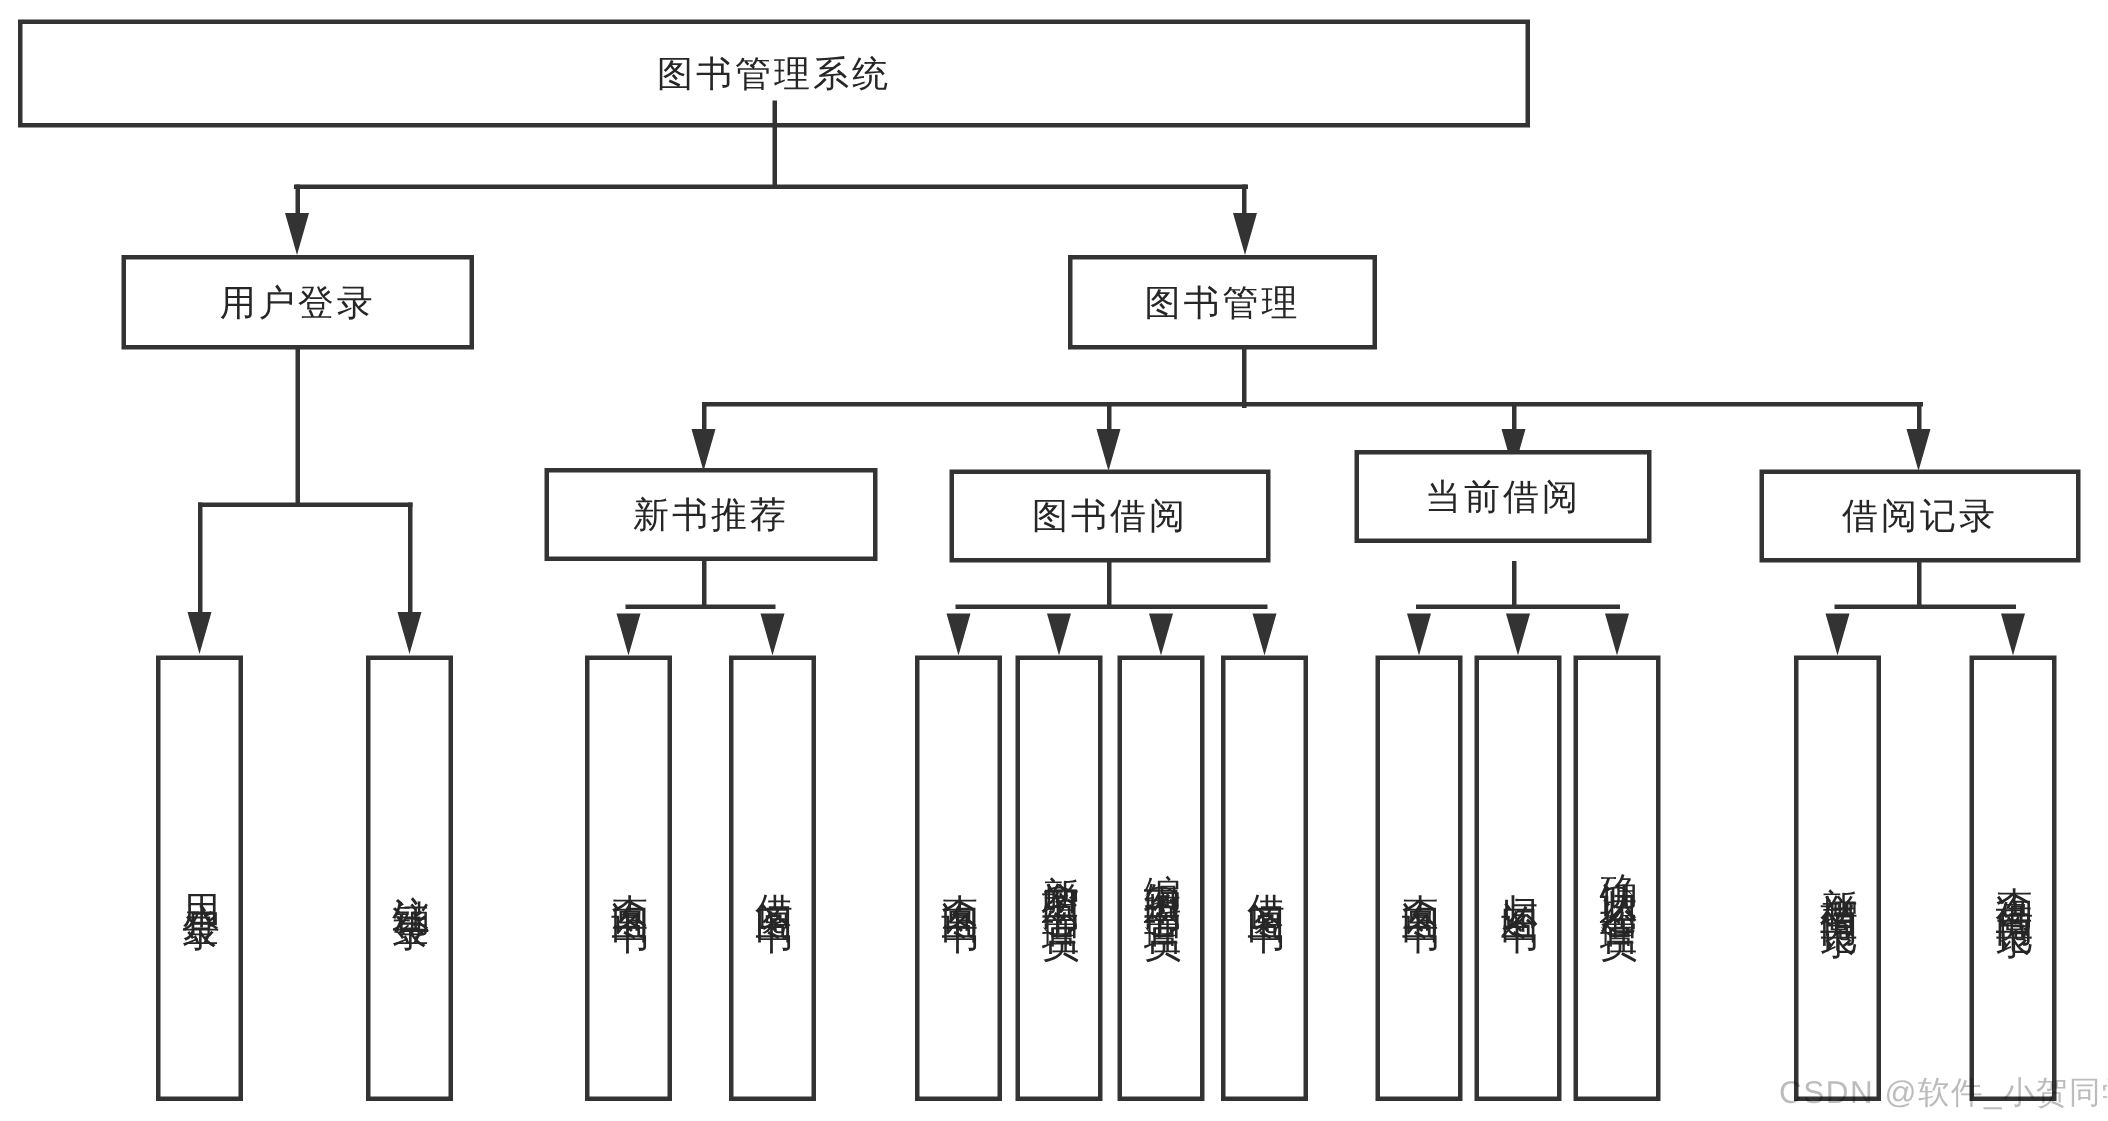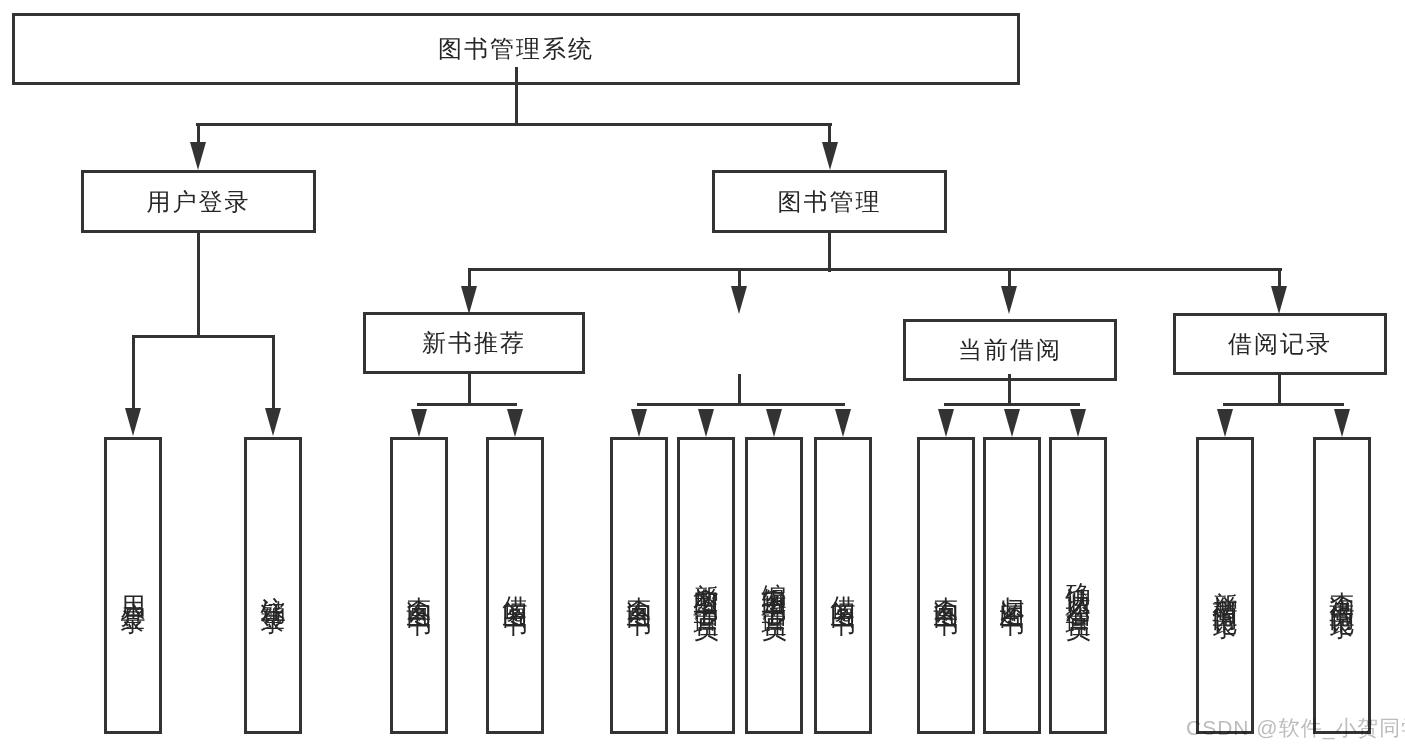--- a/index.html
+++ b/index.html
@@ -71,35 +71,36 @@
   <div class="box" style="left:12px; top:13px; width:1008px; height:72px;">图书管理系统</div>
 
   <div class="vline" style="left:515px; top:67px; height:59px;"></div>
   <div class="hline" style="left:196px; top:123px; width:636px;"></div>
   <div class="vline" style="left:197px; top:123px; height:22px;"></div>
   <div class="vline" style="left:828px; top:123px; height:22px;"></div>
   <div class="arrow" style="left:190px; top:142px;"></div>
   <div class="arrow" style="left:822px; top:142px;"></div>
 
   <div class="box" style="left:81px; top:170px; width:235px; height:63px;">用户登录</div>
-  <div class="box" style="left:712px; top:170px; width:235px; height:63px;">图书管理</div>
+  <div class="box" style="left:712px; top:170px; width:206px; height:63px;">图书管理</div>
 
   <div class="vline" style="left:828px; top:232px; height:40px;"></div>
   <div class="hline" style="left:468px; top:268px; width:814px;"></div>
   <div class="vline" style="left:468px; top:268px; height:20px;"></div>
   <div class="vline" style="left:738px; top:268px; height:20px;"></div>
   <div class="vline" style="left:1008px; top:268px; height:20px;"></div>
   <div class="vline" style="left:1278px; top:268px; height:20px;"></div>
   <div class="arrow" style="left:461px; top:286px;"></div>
   <div class="arrow" style="left:731px; top:286px;"></div>
   <div class="arrow" style="left:1001px; top:286px;"></div>
   <div class="arrow" style="left:1271px; top:286px;"></div>
 
   <div class="box" style="left:363px; top:312px; width:222px; height:62px;">新书推荐</div>
-  <div class="box" style="left:903px; top:319px; width:214px; height:62px;font-family:Liberation Serif, serif;">当前借阅</div>
+  <div class="box" style="left:633px; top:313px; width:214px; height:62px;">图书借阅</div>
+  <div class="box" style="left:903px; top:300px; width:198px; height:62px;font-family:Liberation Serif, serif;">当前借阅</div>
   <div class="box" style="left:1173px; top:313px; width:214px; height:62px;font-family:Liberation Serif, serif;">借阅记录</div>
 
   <div class="vline" style="left:197px; top:232px; height:106px;"></div>
   <div class="hline" style="left:132px; top:335px; width:143px;"></div>
   <div class="vline" style="left:132px; top:335px; height:76px;"></div>
   <div class="vline" style="left:272px; top:335px; height:76px;"></div>
   <div class="arrow" style="left:125px; top:408px;"></div>
   <div class="arrow" style="left:265px; top:408px;"></div>
 
   <div class="vline" style="left:468px; top:374px; height:32px;"></div>

